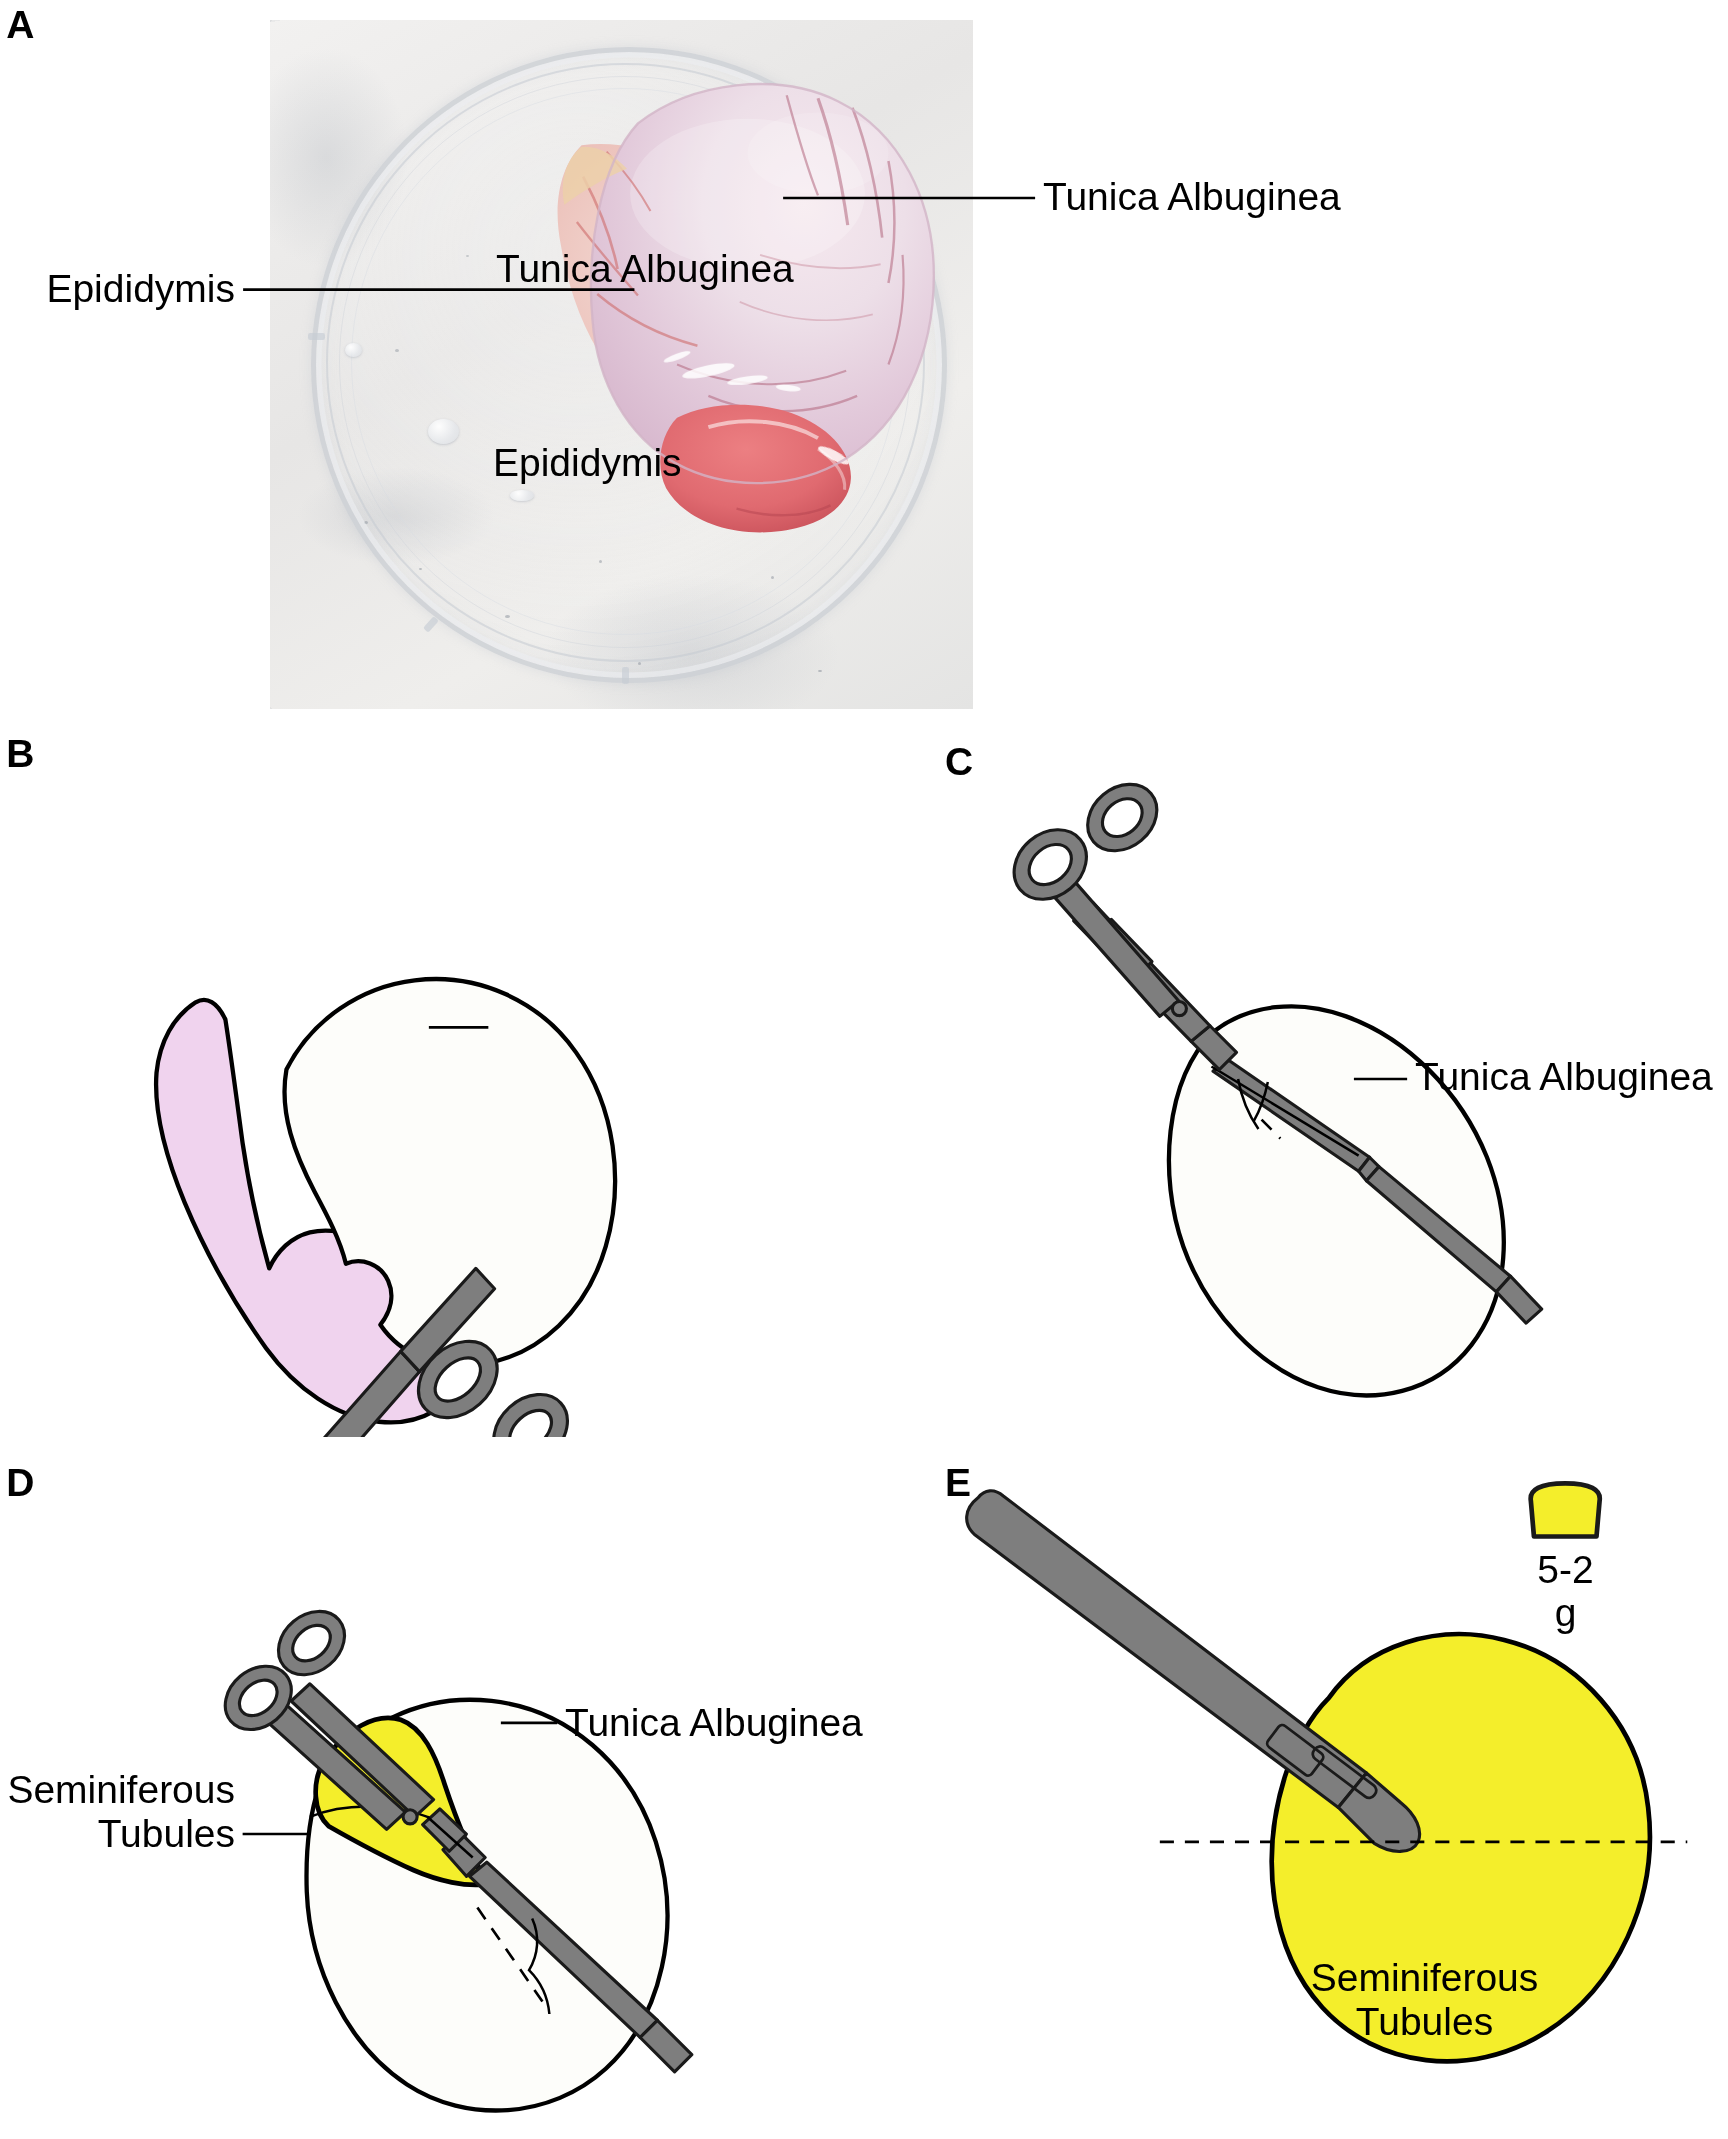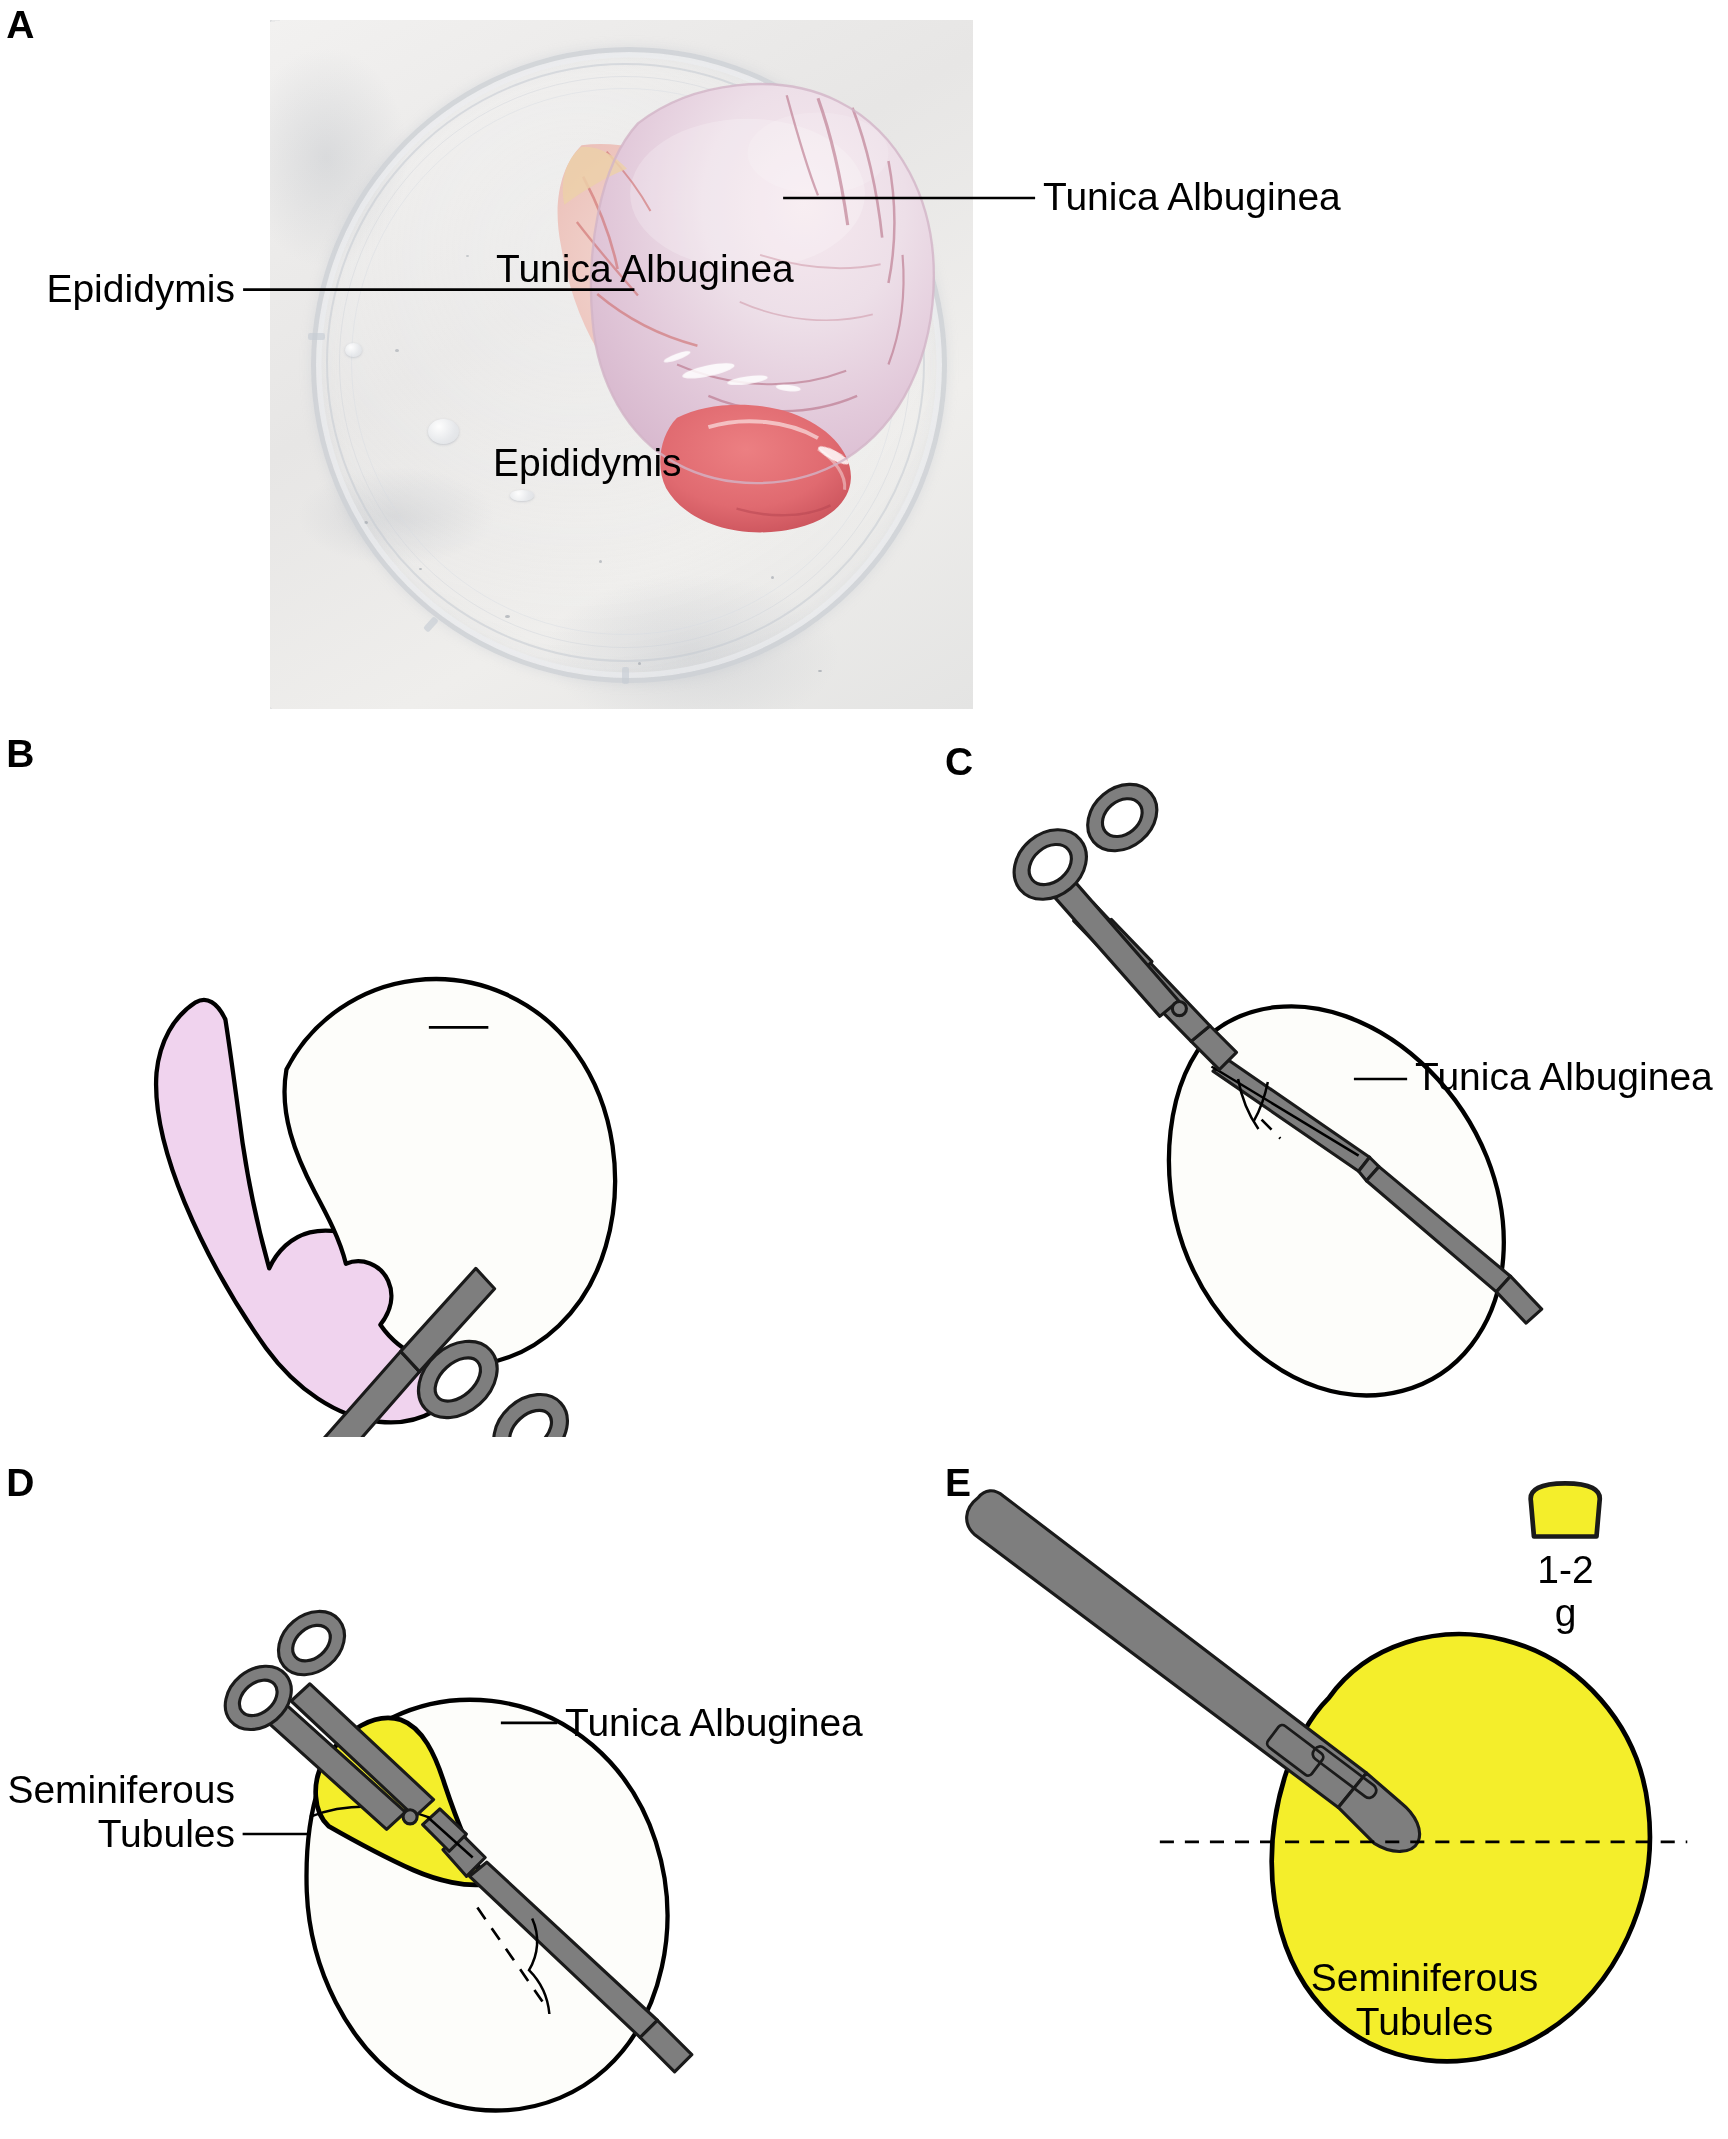--- a/index.html
+++ b/index.html
@@ -454,21 +454,21 @@
       </g>
 
       <line class="dash" x1="332" y1="502" x2="1006" y2="502"></line>
 
     </svg>
 
     <div style="position:absolute;left:603px;top:31px;width:125px;">
       <svg width="86" height="63" viewBox="0 0 110 80" style="display:block;margin:0 auto;">
         <path d="M14 72 L10 26 C 8 12, 22 4, 54 4 C 86 4, 100 12, 98 26 L94 72 Z" fill="#f4ee2b" stroke="#1a1a1a" stroke-width="6" stroke-linejoin="round"></path>
       </svg>
-      <div class="label center-al" style="position:static;margin-top:4.7px;width:86px;margin-left:auto;margin-right:auto;">1-2 g</div>
+      <div class="label center-al" style="position:static;margin-top:4.7px;width:86px;margin-left:auto;margin-right:auto;">5-2 g</div>
     </div>
 
     <div class="label center-al" style="left:360px;top:507px;width:329px;">
       <span>Seminiferous</span><br>
       <span>Tubules</span>
     </div>
   </div>
 
 </div>
 

